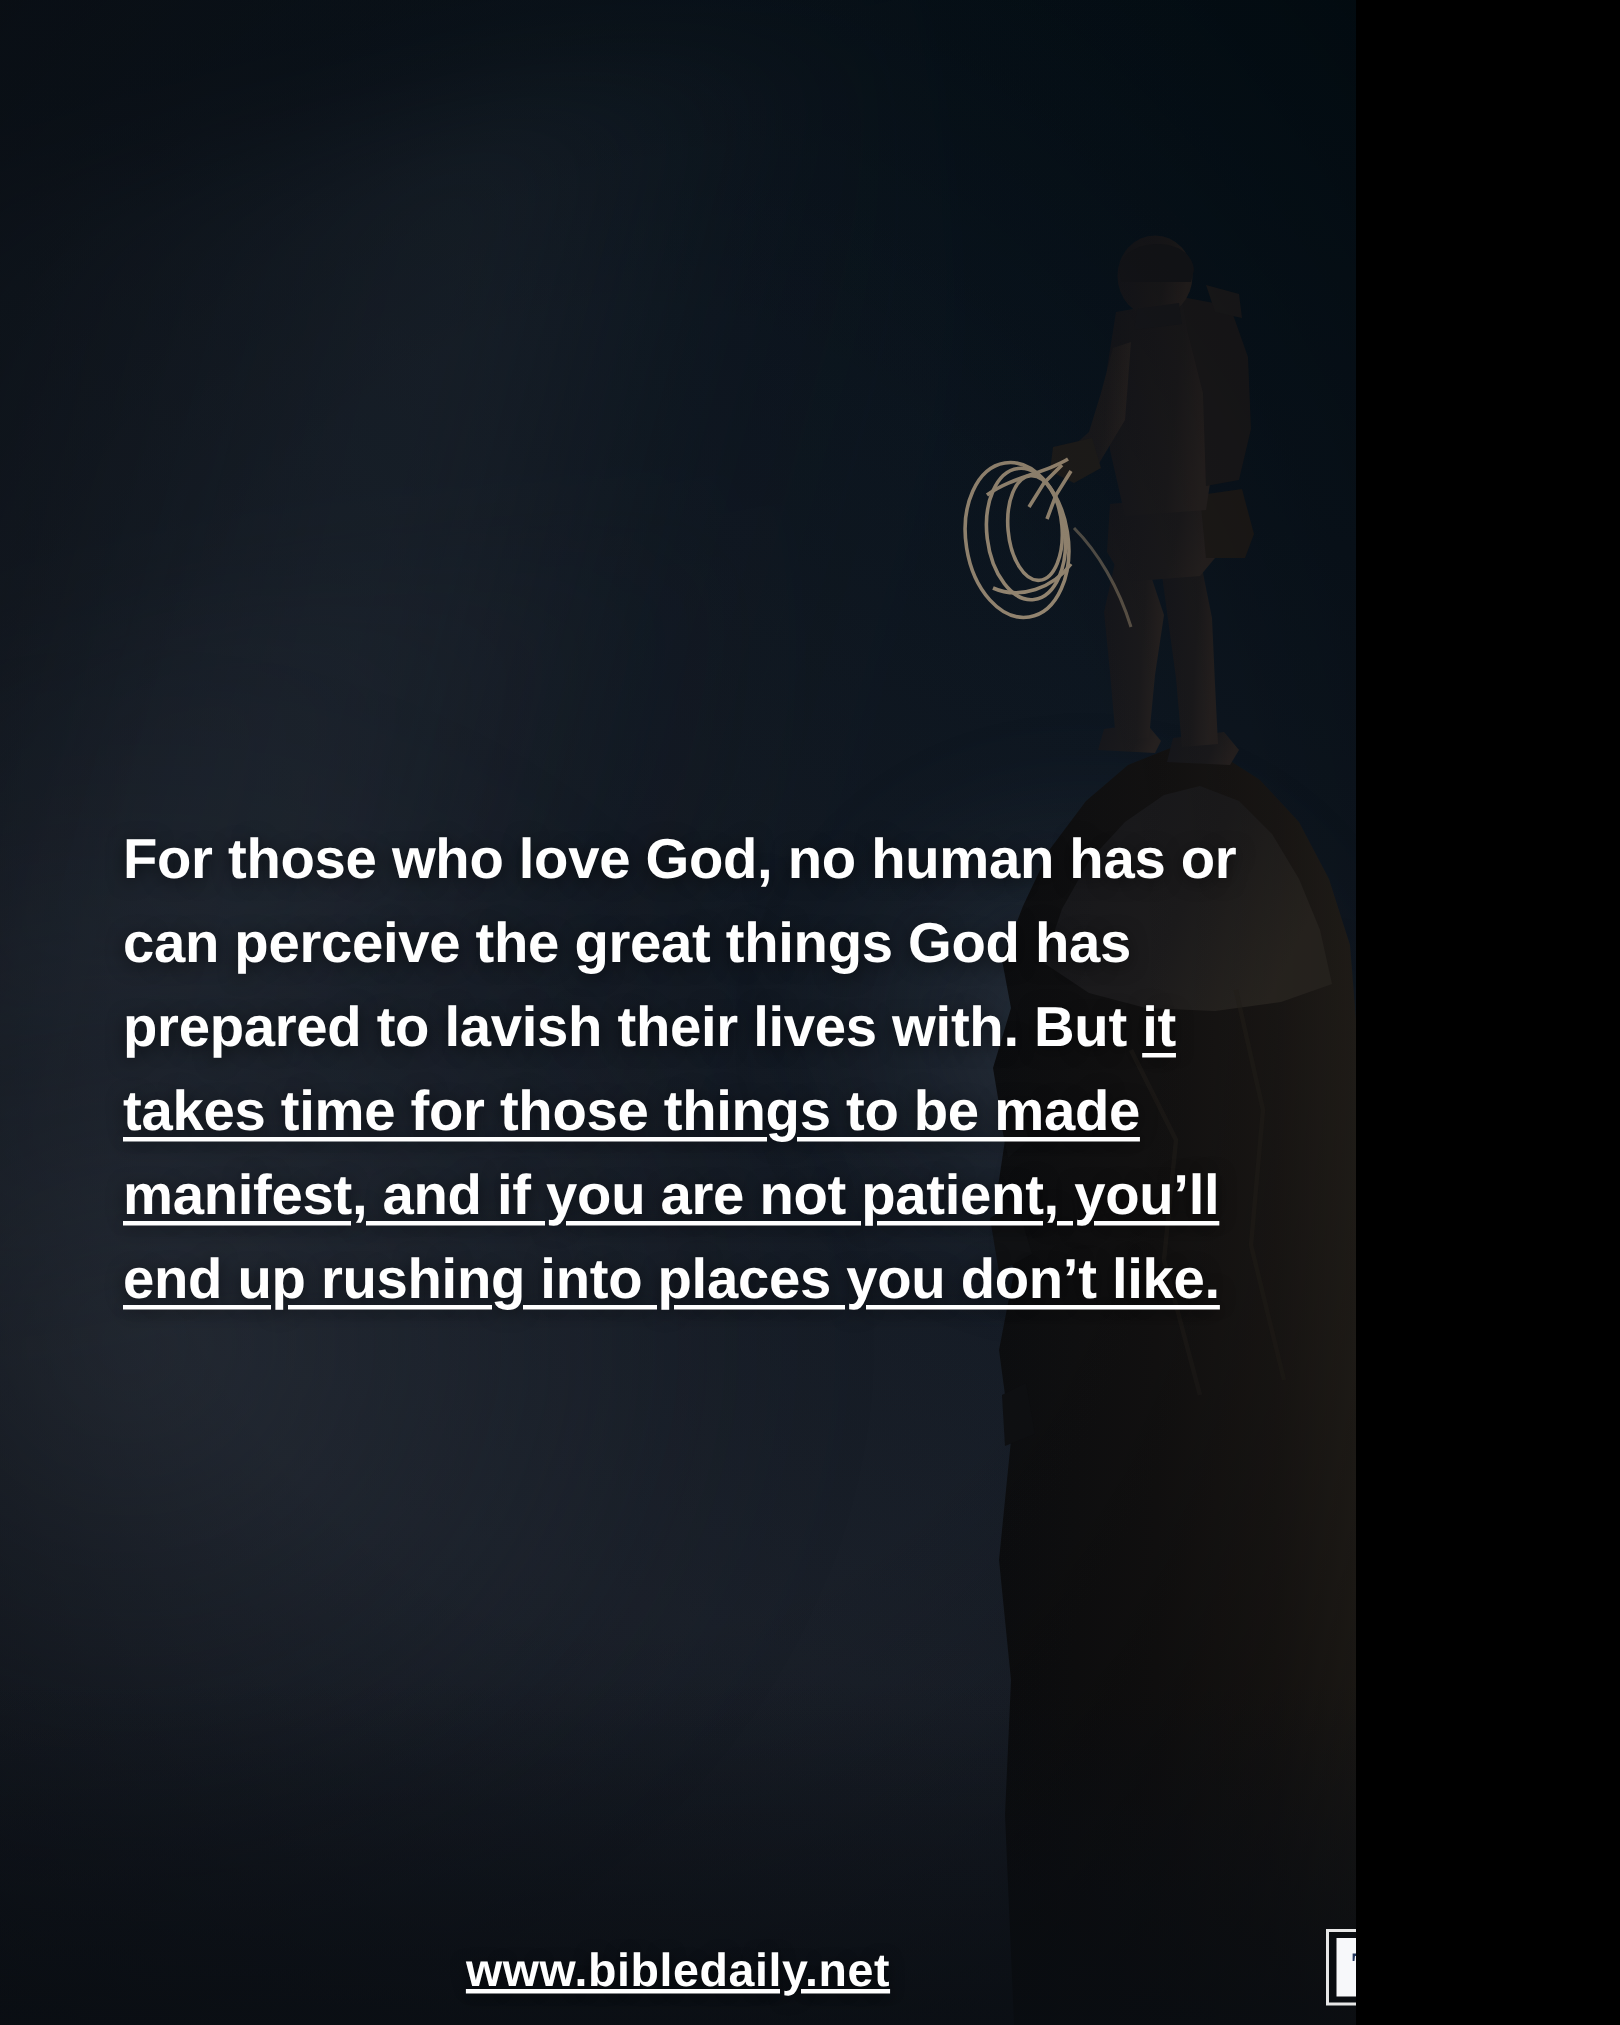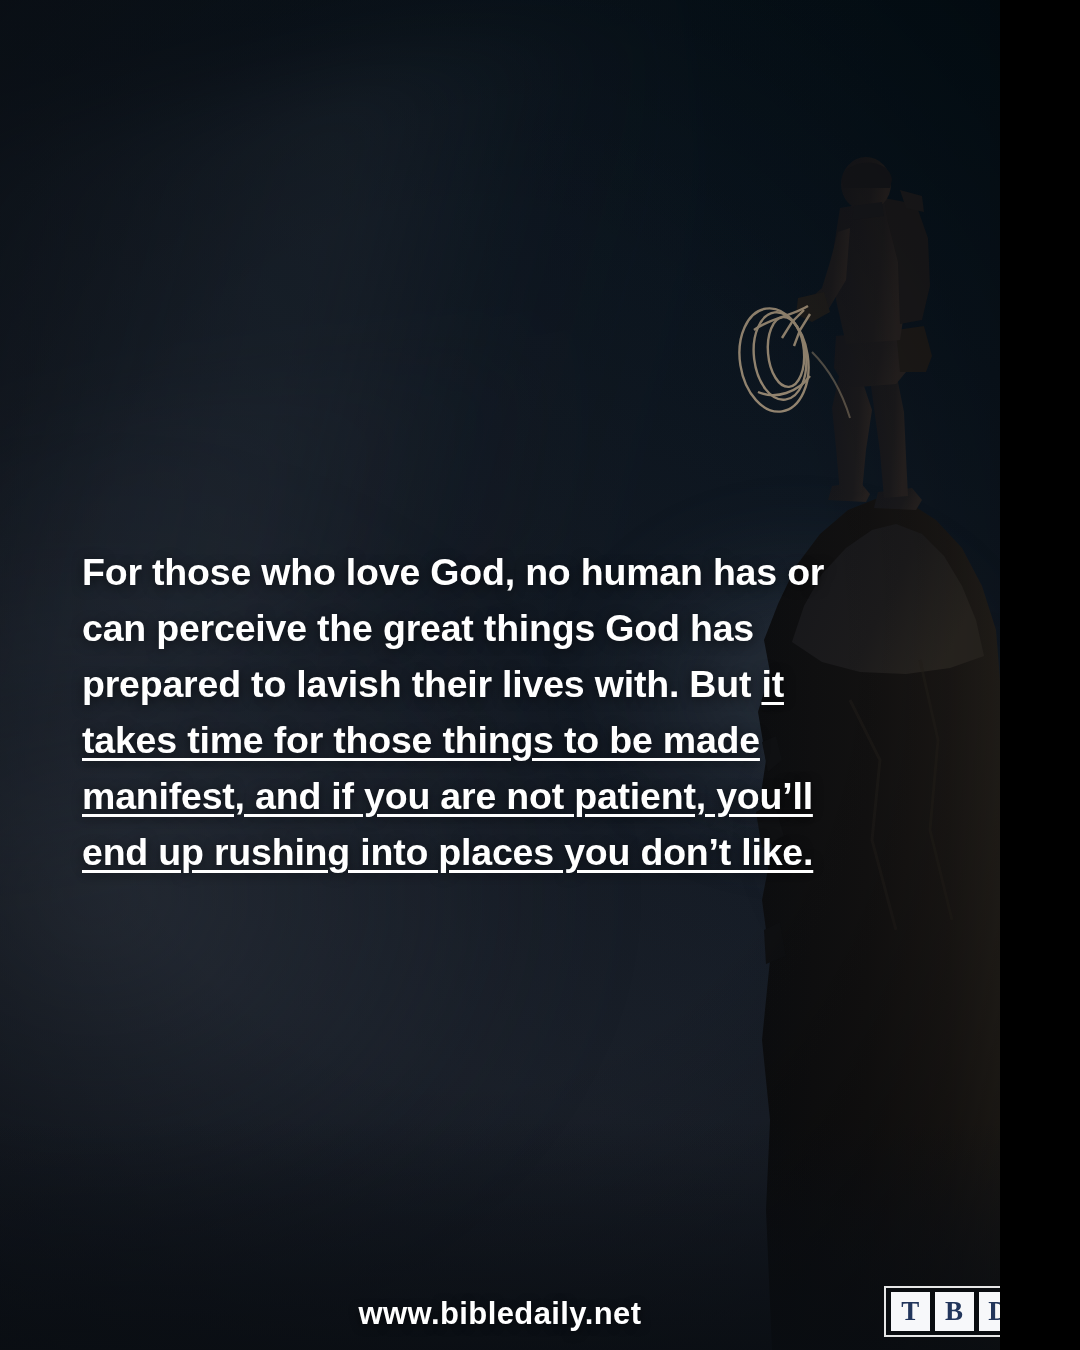--- a/index.html
+++ b/index.html
@@ -5,21 +5,21 @@
 <style>
   html, body {
     margin: 0;
     padding: 0;
     background: #000;
   }
   * { box-sizing: border-box; }
 
   .card {
     position: relative;
-    width: 1000px;
+    width: 904px;
     height: 1350px;
     overflow: hidden;
     background: #10171f;
     font-family: "Liberation Sans", sans-serif;
     -webkit-font-smoothing: antialiased;
   }
 
   
   .photo {
     position: absolute;
@@ -201,20 +201,21 @@
     position: absolute;
     left: 0;
     right: 0;
     top: 1296px;
     text-align: center;
     color: #ffffff;
     font-size: 31px;
     font-weight: 600;
     letter-spacing: 0.4px;
     text-shadow: 0 2px 10px rgba(0,0,0,0.6);
+    text-decoration: underline;
   }
 
   .logo {
     position: absolute;
     left: 884px;
     top: 1286px;
     width: 184px;
     height: 51px;
     border: 2px solid rgba(255,255,255,0.90);
     background: rgba(10,12,16,0.55);

